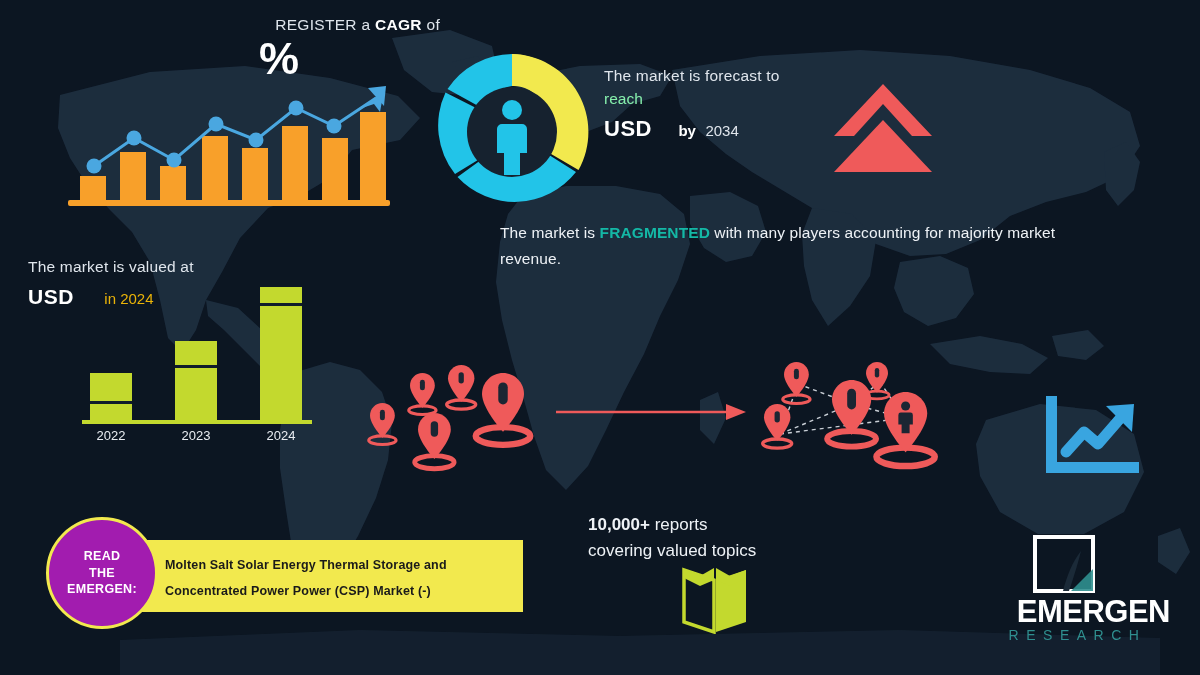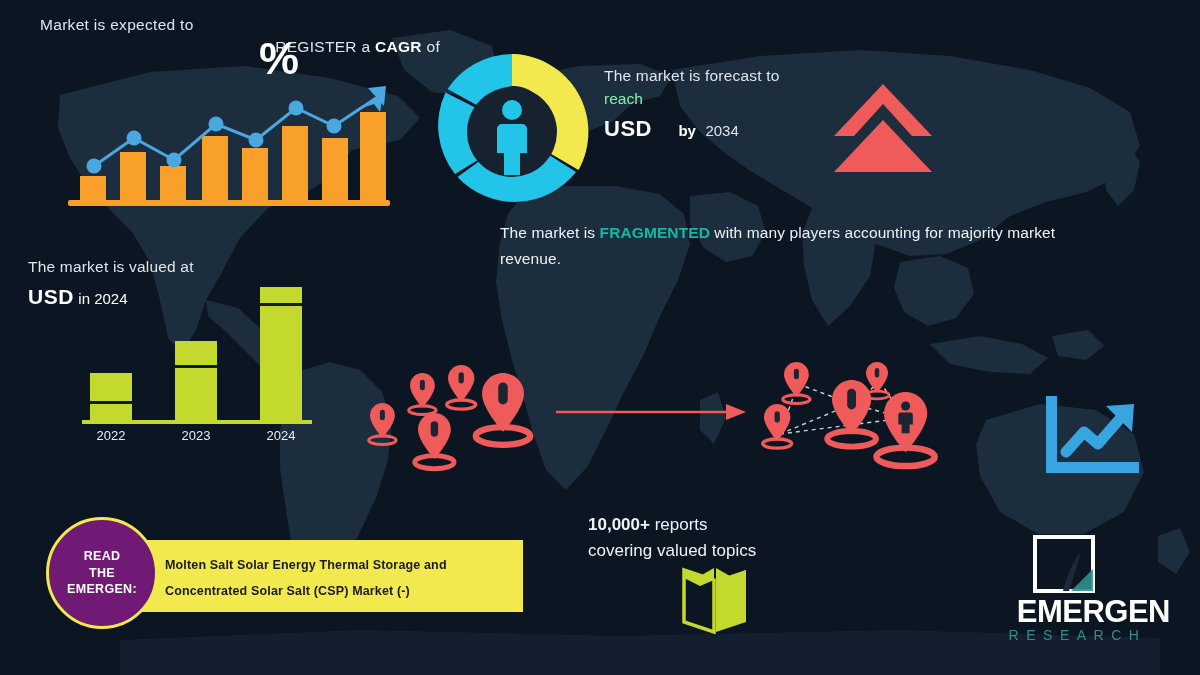--- a/index.html
+++ b/index.html
@@ -50,21 +50,21 @@
   
   #frag-block { left:500px; top:220px; width:640px; }
   #frag-block .line { font-size:15.5px; color:#eef2f6; line-height:26px; letter-spacing:.1px; }
   #frag-word { color:#14b8a6; font-weight:bold; }
 
   
   #valued-block { left:28px; top:256px; width:300px; }
   #vl-line1 { font-size:15.5px; color:#dfe5ec; line-height:22px; letter-spacing:.2px; }
   #vl-line2 { margin-top:7px; line-height:24px; }
   #vl-usd { font-size:21px; font-weight:bold; color:#ffffff; letter-spacing:.5px; }
-  #vl-in { font-size:15px; color:#ffffff; }
+  #vl-in { font-size:15px; color:#eab308; margin-left:26px; }
 
   
   #green-chart { left:70px; top:275px; width:250px; height:170px; }
 
   
   #pins-left  { left:352px; top:365px; width:190px; height:110px; }
   #pins-right { left:752px; top:362px; width:205px; height:115px; }
   #red-connector { left:556px; top:398px; width:190px; height:28px; }
 
   
@@ -72,21 +72,21 @@
 
   
   #report-banner { left:133px; top:540px; width:390px; height:72px; background:#f2e94e; }
   #report-title {
     position:absolute; left:165px; top:552px; width:350px;
     font-size:12.5px; font-weight:bold; color:#1a1a1a; line-height:26px;
     letter-spacing:.15px;
   }
   #report-circle {
     left:46px; top:517px; width:112px; height:112px; border-radius:50%;
-    background:#701a75; border:3px solid #f2e94e;
+    background:#a21caf; border:3px solid #f2e94e;
     display:flex; align-items:center; justify-content:center;
   }
   #report-circle-label {
     font-size:12.5px; font-weight:bold; color:#ffffff; text-align:center;
     line-height:16.5px; letter-spacing:.3px;
   }
 
   
   #reports-block { left:588px; top:512px; width:240px; }
   #rep-line1 { font-size:17px; color:#eef2f6; line-height:26px; }
@@ -165,21 +165,20 @@
       <path d="M120,640 L360,630 L620,636 L900,630 L1160,638 L1160,675 L120,675 Z" opacity="0.45"></path>
 
       <path d="M486,94 L508,88 L514,104 L498,114 L486,106 Z"></path>
       <path d="M452,62 L478,56 L486,72 L466,80 Z"></path>
 
       <path d="M700,400 L718,392 L726,418 L714,444 L700,430 Z"></path>
     </g>
   </svg>
 
   <div class="abs" id="cagr-block">
-    <div id="cagr-line1" class="txt nowrap">Market is expected to</div>
     <div id="cagr-line2" class="txt nowrap">
       <span>REGISTER a </span><span class="bold">CAGR</span><span> of</span>
     </div>
     <div id="cagr-pct">%</div>
   </div>
 
   <svg class="abs" id="orange-chart" viewBox="0 0 330 130">
     <g>
       <rect x="18" y="98" width="26" height="26" fill="#f8a02a"></rect>
       <rect x="58" y="74" width="26" height="50" fill="#f8a02a"></rect>
@@ -360,21 +359,21 @@
 
   <svg class="abs" id="growth-icon" viewBox="0 0 105 85">
     <path d="M6,4 h11 v66 h82 v11 h-93 Z" fill="#39a5e0"></path>
     <polyline points="26,60 44,40 58,52 84,22" fill="none" stroke="#39a5e0" stroke-width="11" stroke-linejoin="round" stroke-linecap="round"></polyline>
     <path d="M66,14 L94,12 L92,40 Z" fill="#39a5e0"></path>
   </svg>
 
   <div class="abs" id="report-banner"></div>
   <div class="abs" id="report-title">
     <div>Molten Salt Solar Energy Thermal Storage and</div>
-    <div>Concentrated Solar Salt (CSP) Market (-)</div>
+    <div>Concentrated Power Power (CSP) Market (-)</div>
   </div>
   <div class="abs" id="report-circle">
     <div id="report-circle-label">
       <div>READ</div>
       <div>THE</div>
       <div>EMERGEN:</div>
     </div>
   </div>
 
   <div class="abs" id="reports-block">

